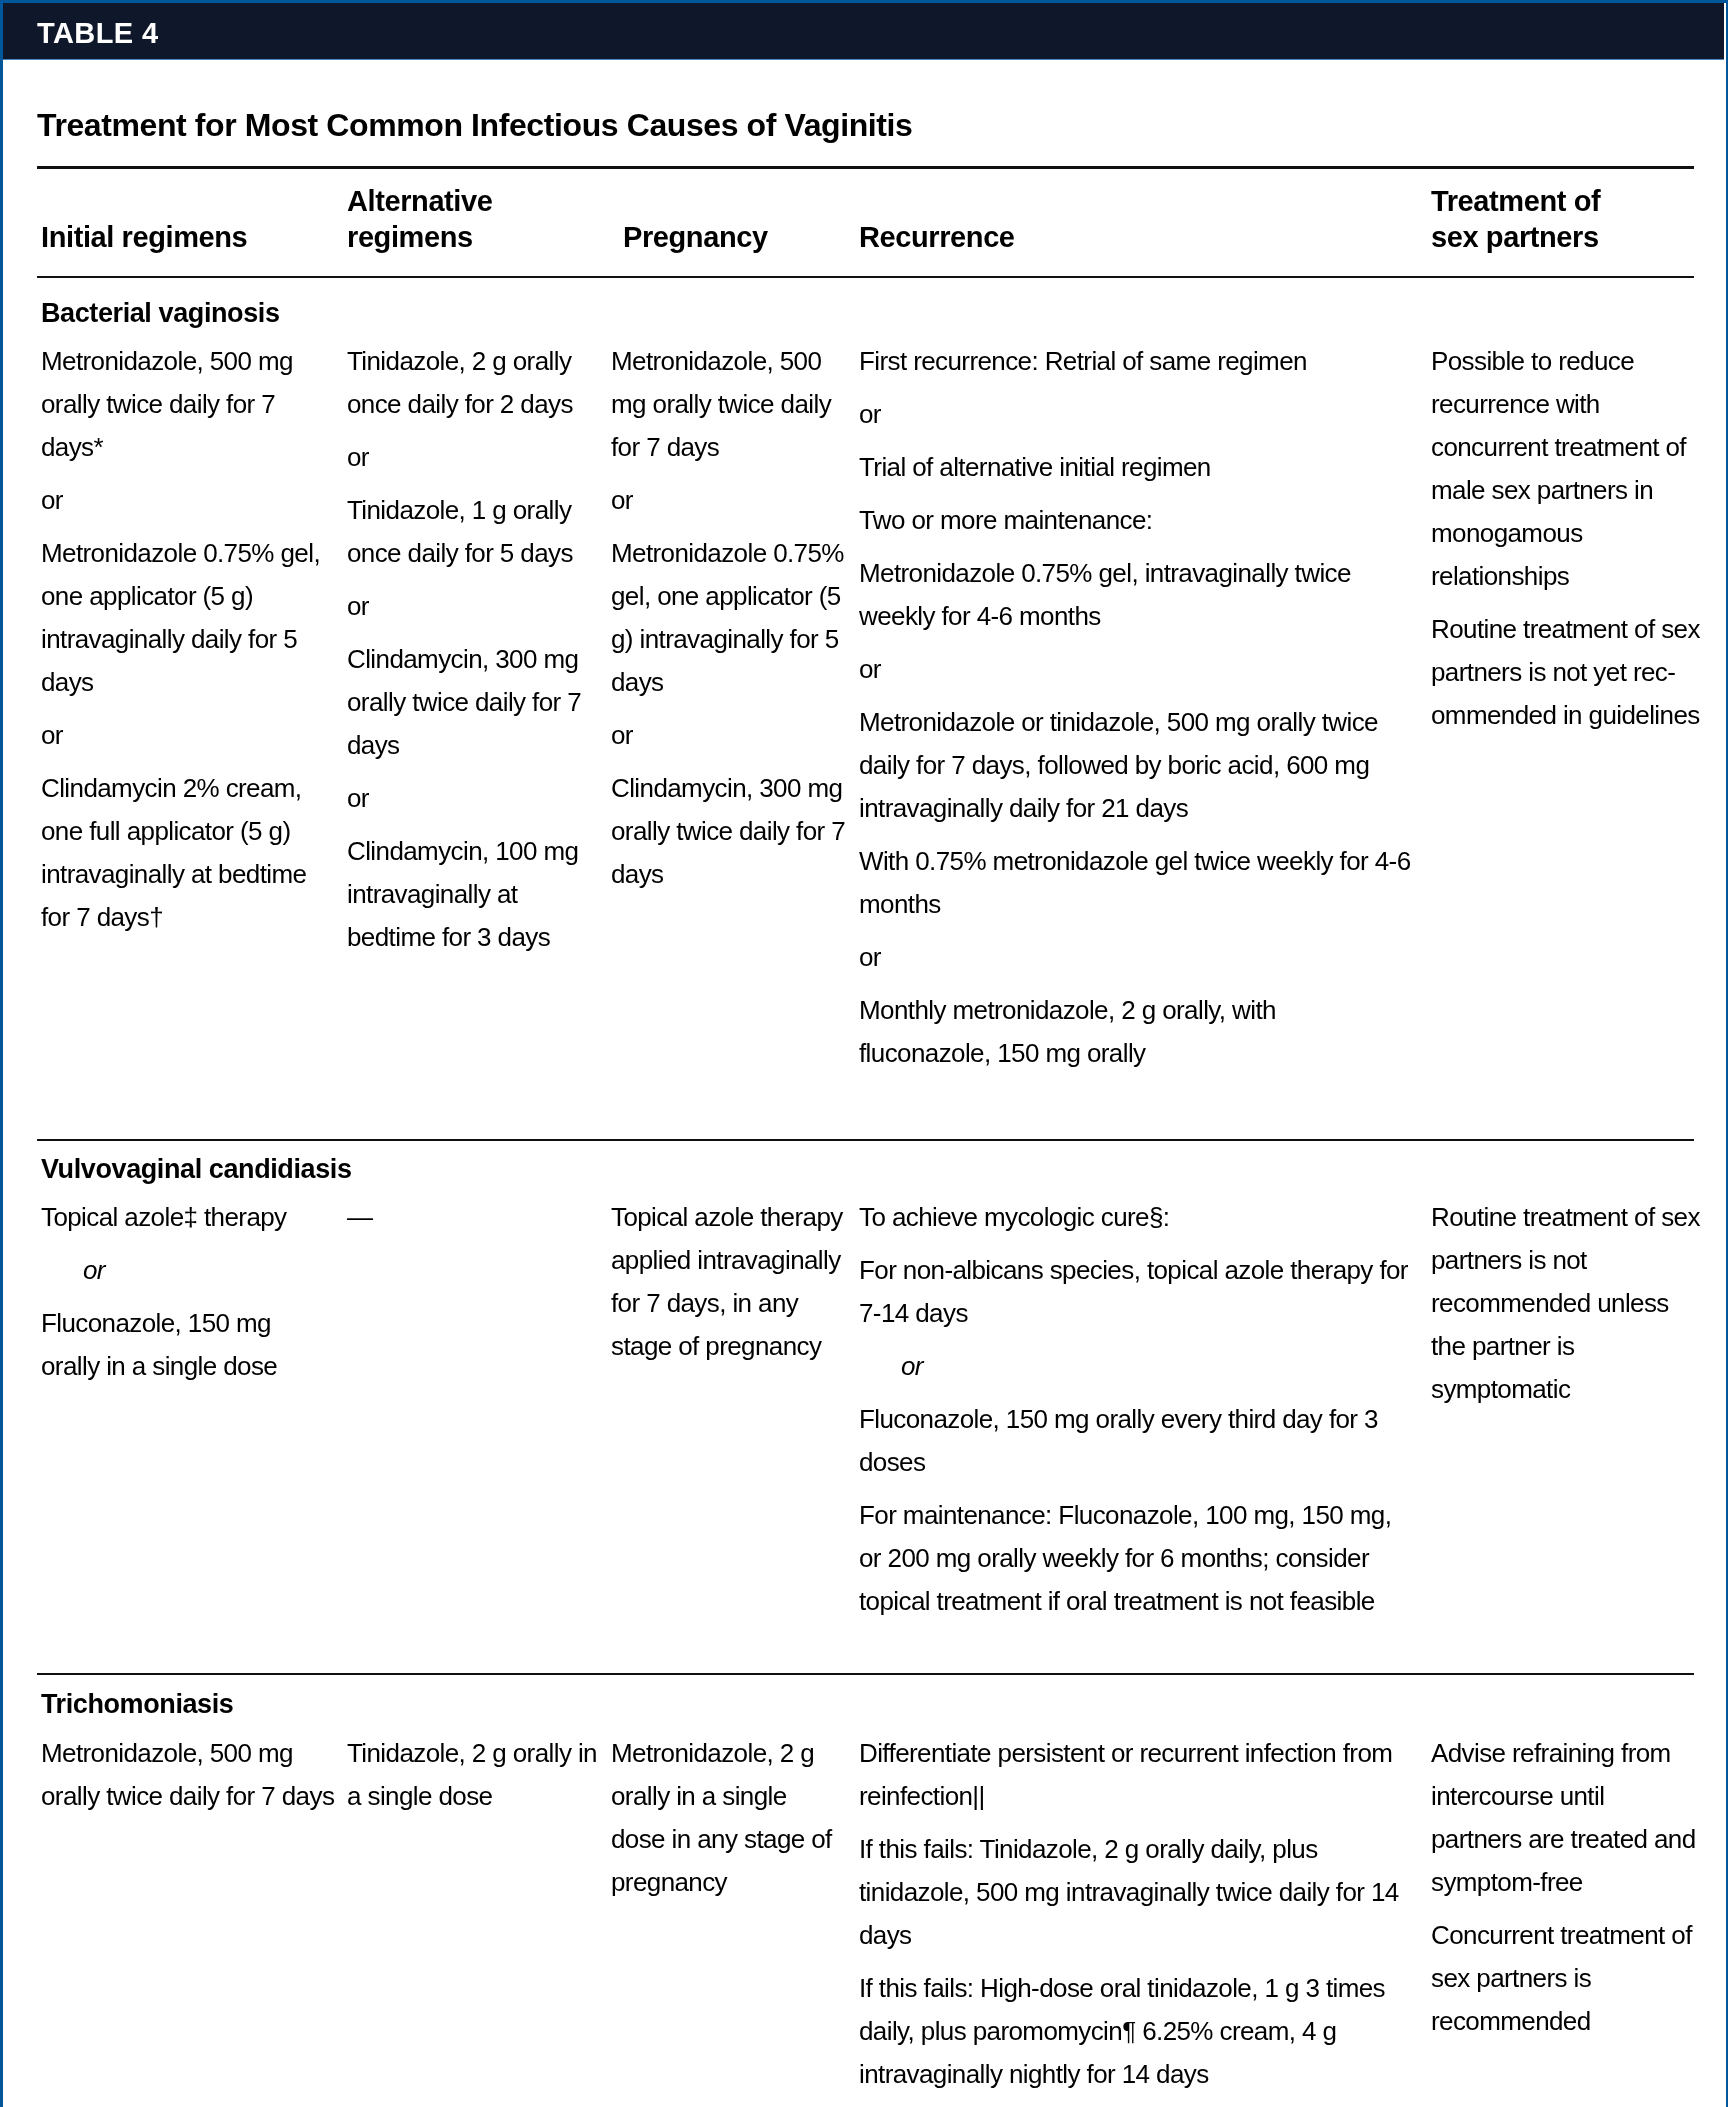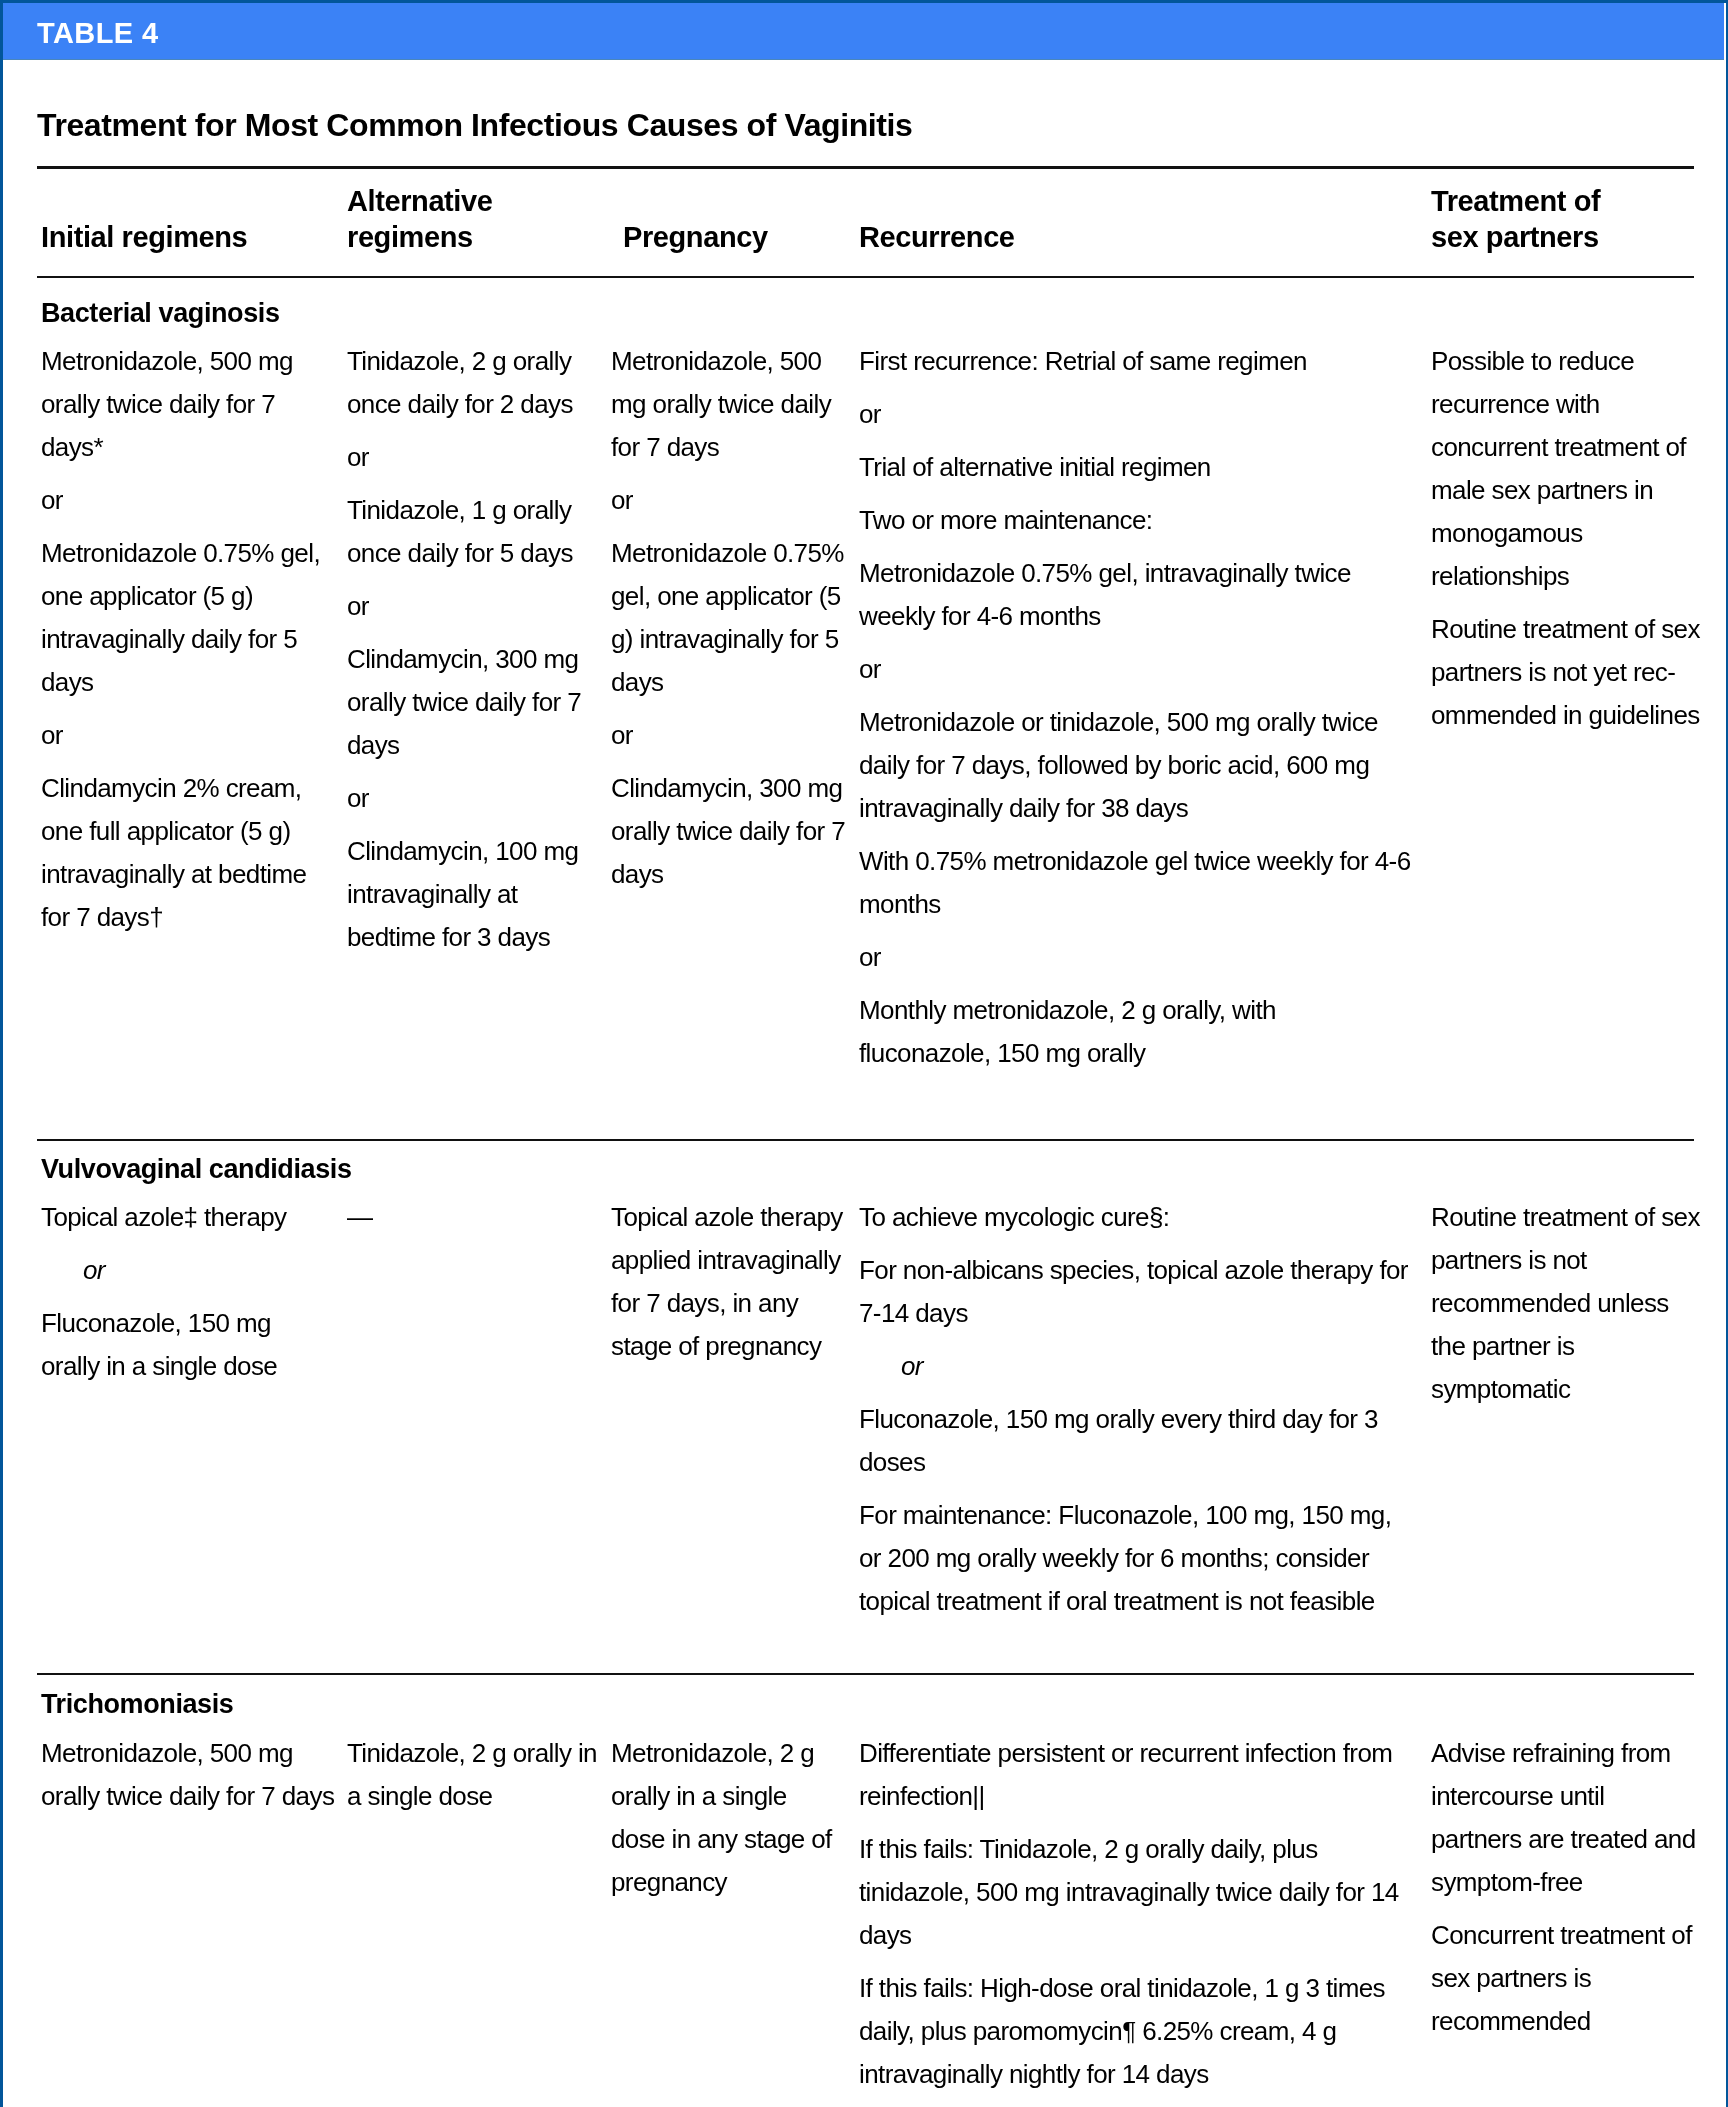--- a/index.html
+++ b/index.html
@@ -3,21 +3,21 @@
 <meta charset="utf-8">
 <style>
   html, body { margin: 0; padding: 0; background: #ffffff; }
   body { width: 1729px; height: 2961px; overflow: hidden; font-family: "Liberation Sans", sans-serif; color: #000; }
   .frame {
     position: absolute; left: 0; top: 0; width: 1729px; height: 2961px;
     box-sizing: border-box; border: 3.8px solid #02569a; background: #fff;
   }
   .banner {
     position: absolute; left: 0; top: 0; width: 1721px; height: 56px;
-    background: #3b82f6; border-bottom: 0.8px solid #4a86bc;
+    background: #0f172a; border-bottom: 0.8px solid #4a86bc;
   }
   .banner-label {
     position: absolute; left: 34px; top: 13.5px; color: #fff; font-weight: bold;
     font-size: 29px; letter-spacing: 0.4px; font-family: "Liberation Sans", sans-serif;
   }
   .title {
     position: absolute; left: 34px; top: 104px; font-weight: bold; font-size: 32px;
     font-family: "Liberation Sans", sans-serif; letter-spacing: -0.4px;
   }
   .rule-thick { position: absolute; left: 34px; width: 1657px; height: 3px; background: #111; }
@@ -103,21 +103,21 @@
     <div class="or">or</div>
     <div class="p">Clindamycin, 300 mg orally twice daily for 7 days</div>
   </div>
   <div class="cell c4" style="top:337px;">
     <div class="p">First recurrence: Retrial of same regimen</div>
     <div class="or">or</div>
     <div class="p">Trial of alternative initial regimen</div>
     <div class="p">Two or more maintenance:</div>
     <div class="p">Metronidazole 0.75% gel, intravaginally twice weekly for 4-6 months</div>
     <div class="or">or</div>
-    <div class="p">Metronidazole or tinidazole, 500 mg orally twice daily for 7 days, followed by boric acid, 600 mg intravaginally daily for 38 days</div>
+    <div class="p">Metronidazole or tinidazole, 500 mg orally twice daily for 7 days, followed by boric acid, 600 mg intravaginally daily for 21 days</div>
     <div class="p">With 0.75% metronidazole gel twice weekly for 4-6 months</div>
     <div class="or">or</div>
     <div class="p">Monthly metronidazole, 2 g orally, with fluconazole, 150 mg orally</div>
   </div>
   <div class="cell c5" style="top:337px;">
     <div class="p">Possible to reduce recurrence with concurrent treat­ment of male sex partners in monog­amous relationships</div>
     <div class="p">Routine treatment of sex partners is not yet rec­ommended in guidelines</div>
   </div>
 
   <div class="rule-thin" style="top:1136px;"></div>

